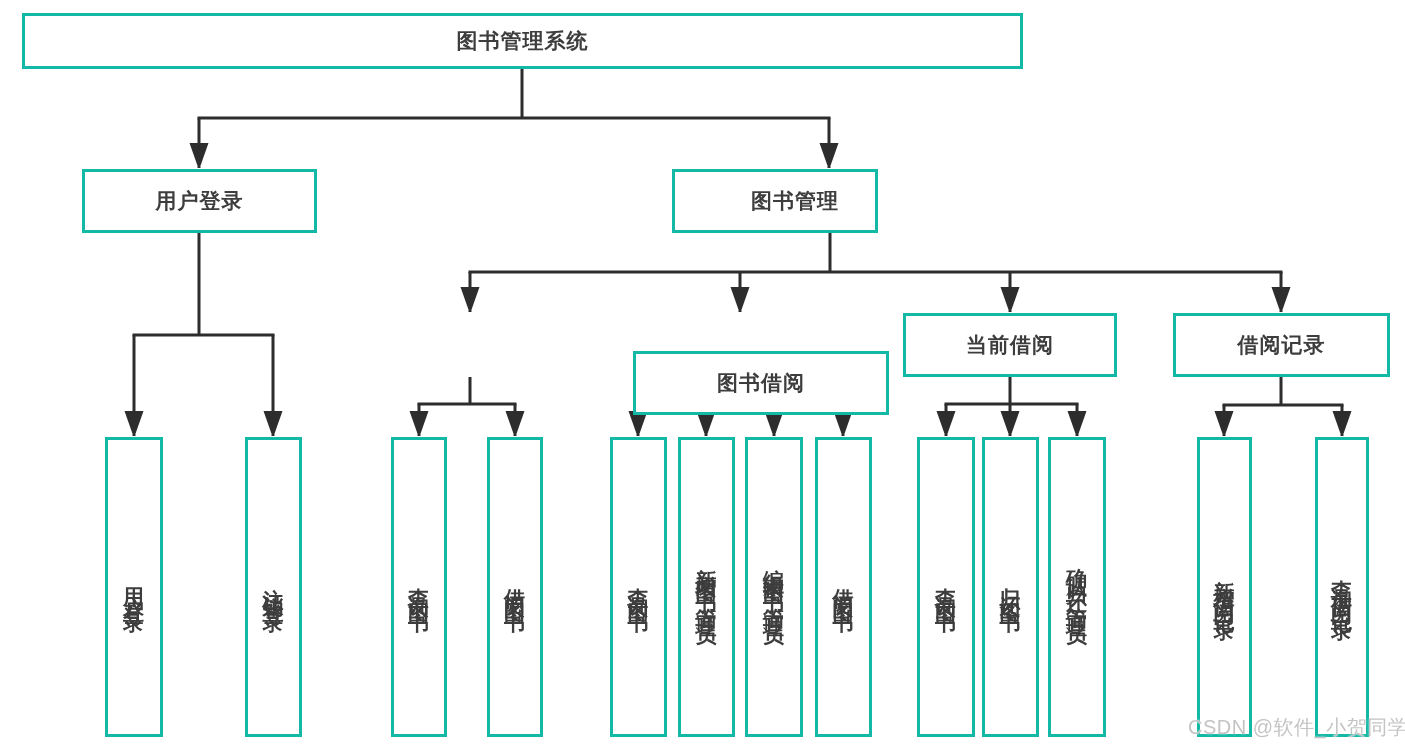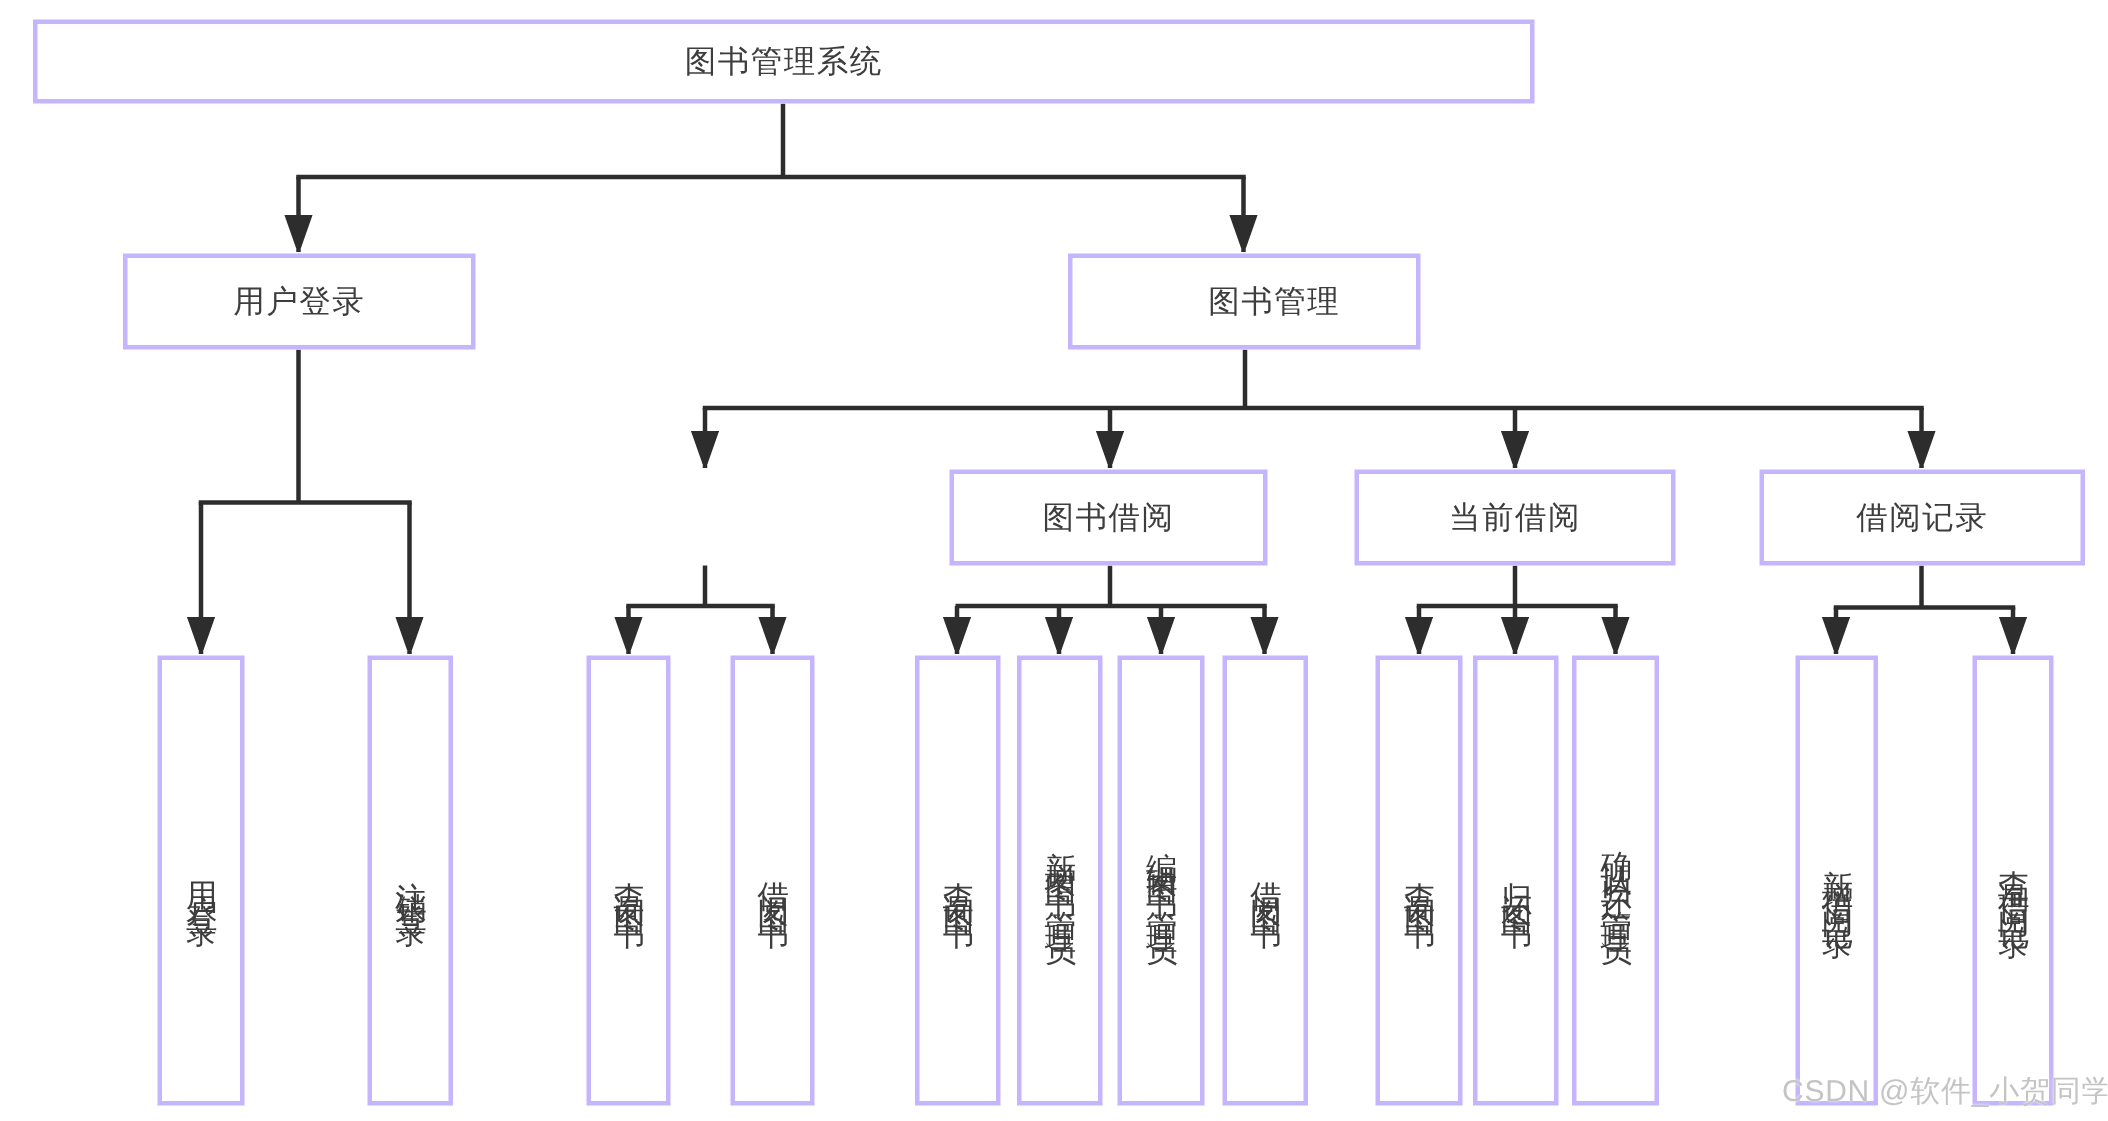--- a/index.html
+++ b/index.html
@@ -17,25 +17,26 @@
   svg.connectors {
     position: absolute;
     left: 0; top: 0;
     width: 1405px; height: 747px;
     pointer-events: none;
   }
 
   .box {
     position: absolute;
     background: #ffffff;
-    border: 3px solid #c4b5fd;
+    border: 3px solid #14b8a6;
     display: flex;
     align-items: center;
     justify-content: center;
     color: #3d3d3d;
+    font-weight: bold;
   }
 
   .hlabel {
     font-size: 21px;
     letter-spacing: 1px;
     color: #3d3d3d;
     white-space: nowrap;
   }
 
   .root-box  { left: 22px;  top: 13px;  width: 1001px; height: 56px; }
@@ -135,25 +136,25 @@
     </g>
   </svg>
 
   <div class="box root-box">
     <span class="hlabel">图书管理系统</span>
   </div>
 
   <div class="box lv2" style="left:82px;width:235px;">
     <span class="hlabel">用户登录</span>
   </div>
-  <div class="box lv2" style="left:712px;width:235px;padding-left:40px;">
+  <div class="box lv2" style="left:672px;width:206px;padding-left:40px;">
     <span class="hlabel">图书管理</span>
   </div>
 
-  <div class="box lv3" style="left:633px;width:212px;">
+  <div class="box lv3" style="left:633px;width:256px;margin-top:38px;">
     <span class="hlabel">图书借阅</span>
   </div>
   <div class="box lv3" style="left:903px;width:214px;">
     <span class="hlabel">当前借阅</span>
   </div>
   <div class="box lv3" style="left:1173px;width:217px;">
     <span class="hlabel">借阅记录</span>
   </div>
 
   <div class="box leaf" style="left:105px;width:58px;">

